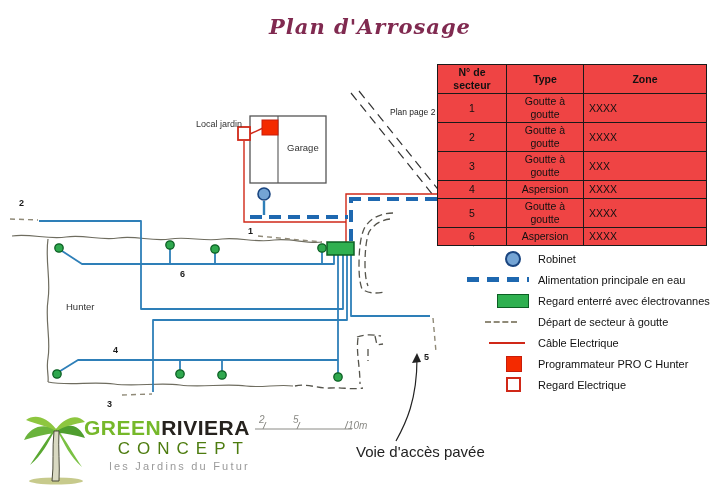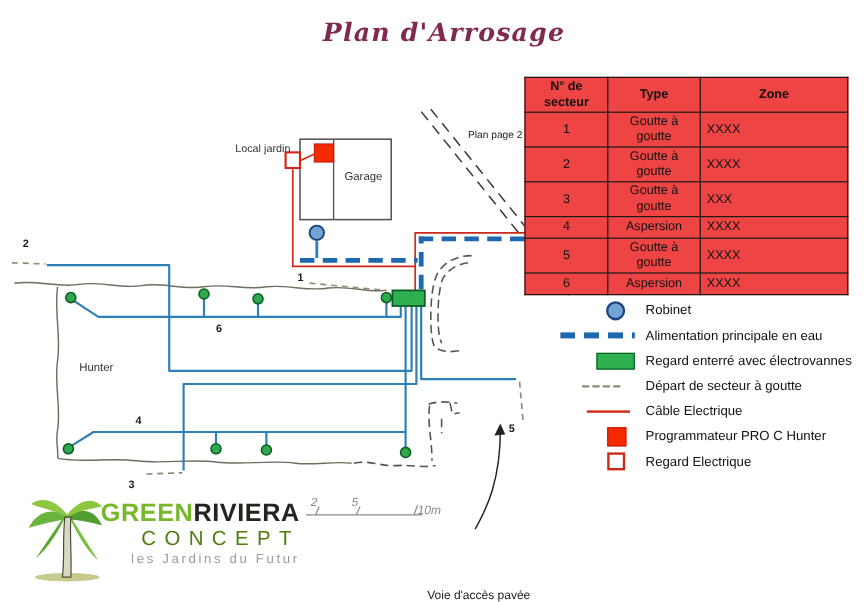--- a/index.html
+++ b/index.html
@@ -246,21 +246,21 @@
           <div class="sym-elecbox"></div>
         </div>
       <div class="lg-label">Regard Electrique</div>
     </div>
   </div>
 
   <div class="abs plabel" style="left:196px;top:119px;">Local jardin</div>
   <div class="abs plabel" style="left:287px;top:142px;font-size:9.5px;">Garage</div>
   <div class="abs plabel" style="left:66px;top:301px;font-size:9.5px;">Hunter</div>
   <div class="abs plabel" style="left:390px;top:107px;font-size:8.5px;color:#222;">Plan page 2</div>
-  <div class="abs plabel" style="left:356px;top:443px;font-size:10px;color:#222;margin-top:48px;">Voie d'accès pavée</div>
+  <div class="abs plabel" style="left:356px;top:443px;font-size:15px;color:#222;">Voie d'accès pavée</div>
 
   <div class="abs pnum" style="left:248px;top:226px;">1</div>
   <div class="abs pnum" style="left:19px;top:198px;">2</div>
   <div class="abs pnum" style="left:107px;top:399px;">3</div>
   <div class="abs pnum" style="left:113px;top:345px;">4</div>
   <div class="abs pnum" style="left:424px;top:352px;">5</div>
   <div class="abs pnum" style="left:180px;top:269px;">6</div>
 
   <div class="abs scale-num" style="left:259px;top:414px;">2</div>
   <div class="abs scale-num" style="left:293px;top:414px;">5</div>

